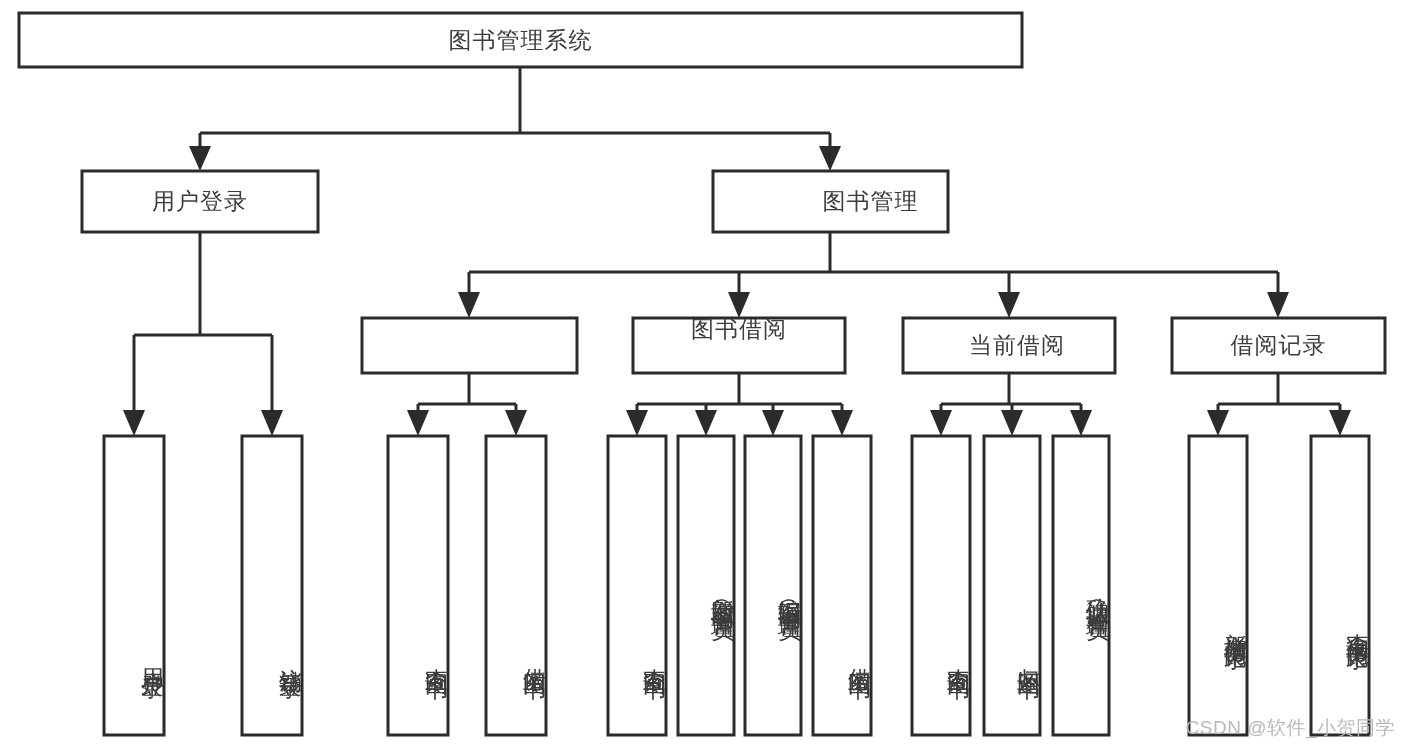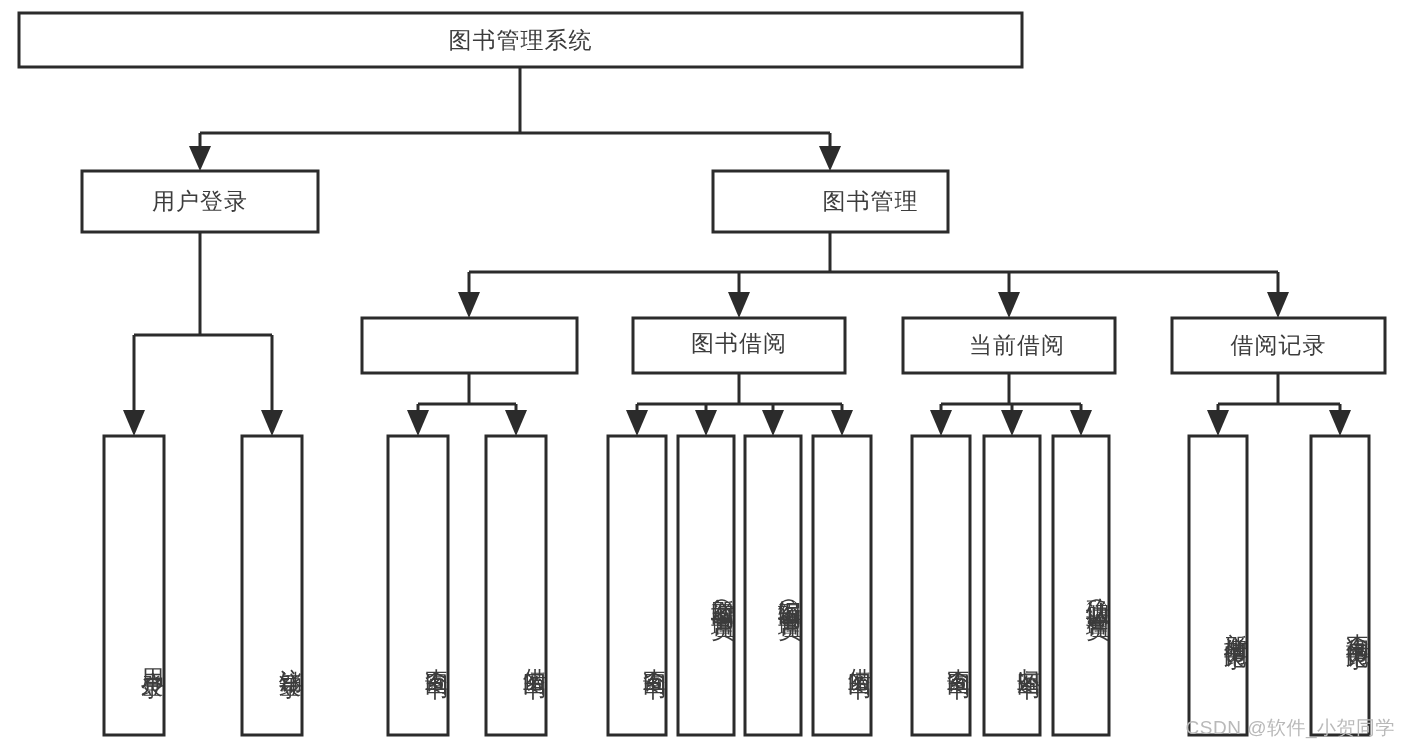--- a/index.html
+++ b/index.html
@@ -181,21 +181,21 @@
       <polygon class="arrow-head" points="1207,410 1229,410 1218,436"></polygon>
       <polygon class="arrow-head" points="1329,410 1351,410 1340,436"></polygon>
     </g>
   </svg>
 
   <div class="node-label-h" style="left:19px; top:13px; width:1003px; height:54px;">图书管理系统</div>
 
   <div class="node-label-h" style="left:82px; top:171px; width:236px; height:61px;">用户登录</div>
   <div class="node-label-h" style="left:713px; top:171px; width:235px; height:61px;margin-left:40px;">图书管理</div>
 
-  <div class="node-label-h" style="left:633px; top:316px; width:212px; height:55px;">图书借阅</div>
+  <div class="node-label-h" style="left:633px; top:302px; width:212px; height:55px;">图书借阅</div>
   <div class="node-label-h" style="left:903px; top:318px; width:212px; height:55px;padding-left:8px;">当前借阅</div>
   <div class="node-label-h" style="left:1172px; top:318px; width:213px; height:55px;">借阅记录</div>
 
   <div class="node-label-v" style="left:104px; top:436px; width:60px; height:299px; padding-top:70px;">用户登录</div>
   <div class="node-label-v" style="left:242px; top:436px; width:60px; height:299px; padding-top:70px;">注销登录</div>
 
   <div class="node-label-v" style="left:388px; top:436px; width:60px; height:299px; padding-top:70px;">查询图书</div>
   <div class="node-label-v" style="left:486px; top:436px; width:60px; height:299px; padding-top:70px;">借阅图书</div>
 
   <div class="node-label-v" style="left:608px; top:436px; width:58px; height:299px; padding-top:70px;">查询图书</div>

